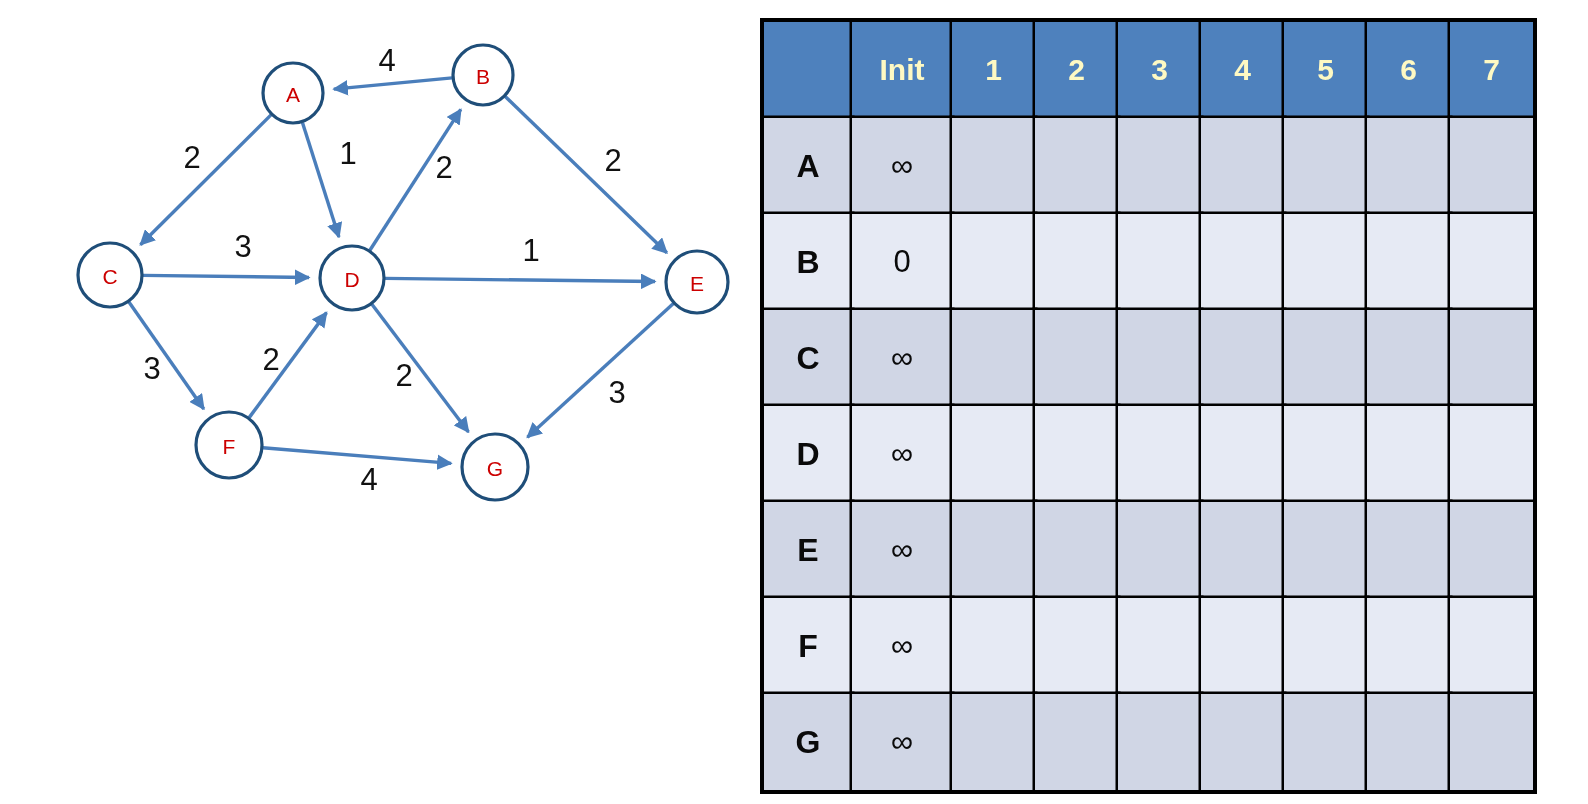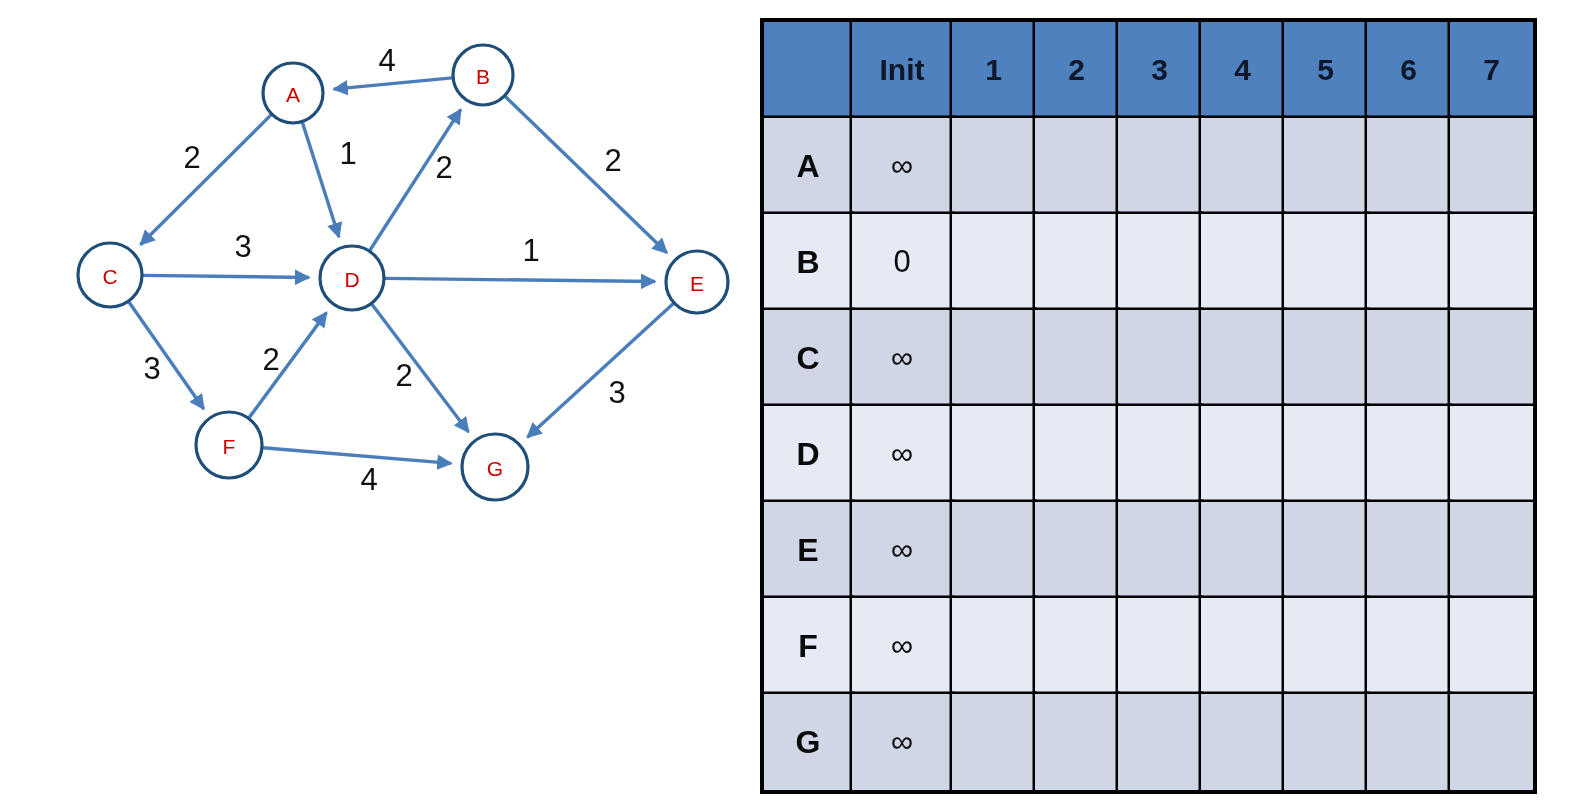--- a/index.html
+++ b/index.html
@@ -81,21 +81,21 @@
   table.dist-table td {
     border: 0;
     padding: 0;
     text-align: center;
     vertical-align: middle;
     box-shadow: 0 0 0 2.5px #000000;
     font-family: "Liberation Sans", sans-serif;
   }
   thead th {
     background: #4e81bd;
-    color: #0f172a;
+    color: #fef9c3;
     font-size: 30px;
     font-weight: bold;
     height: 96px;
   }
   thead th.corner-cell {
     background: #4e81bd;
   }
   tbody tr td {
     font-size: 30px;
     font-weight: bold;

